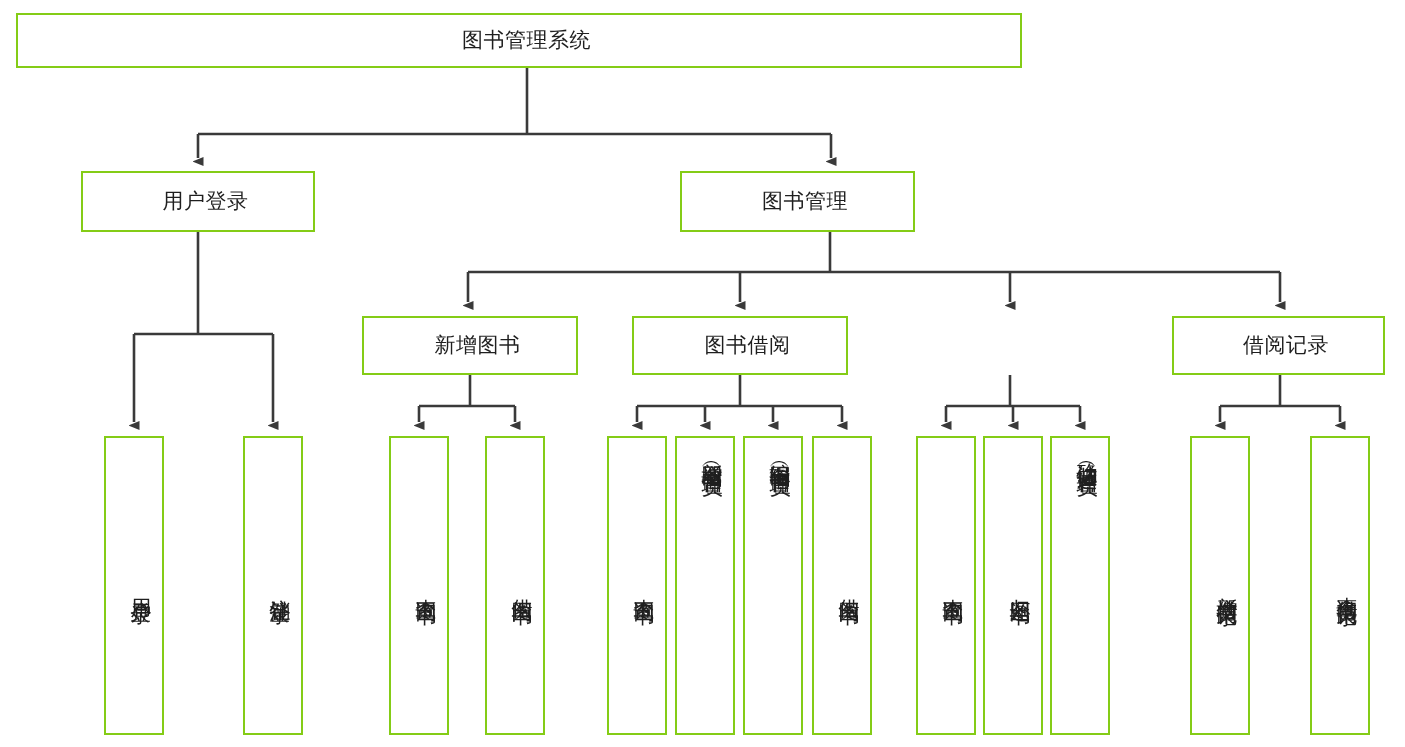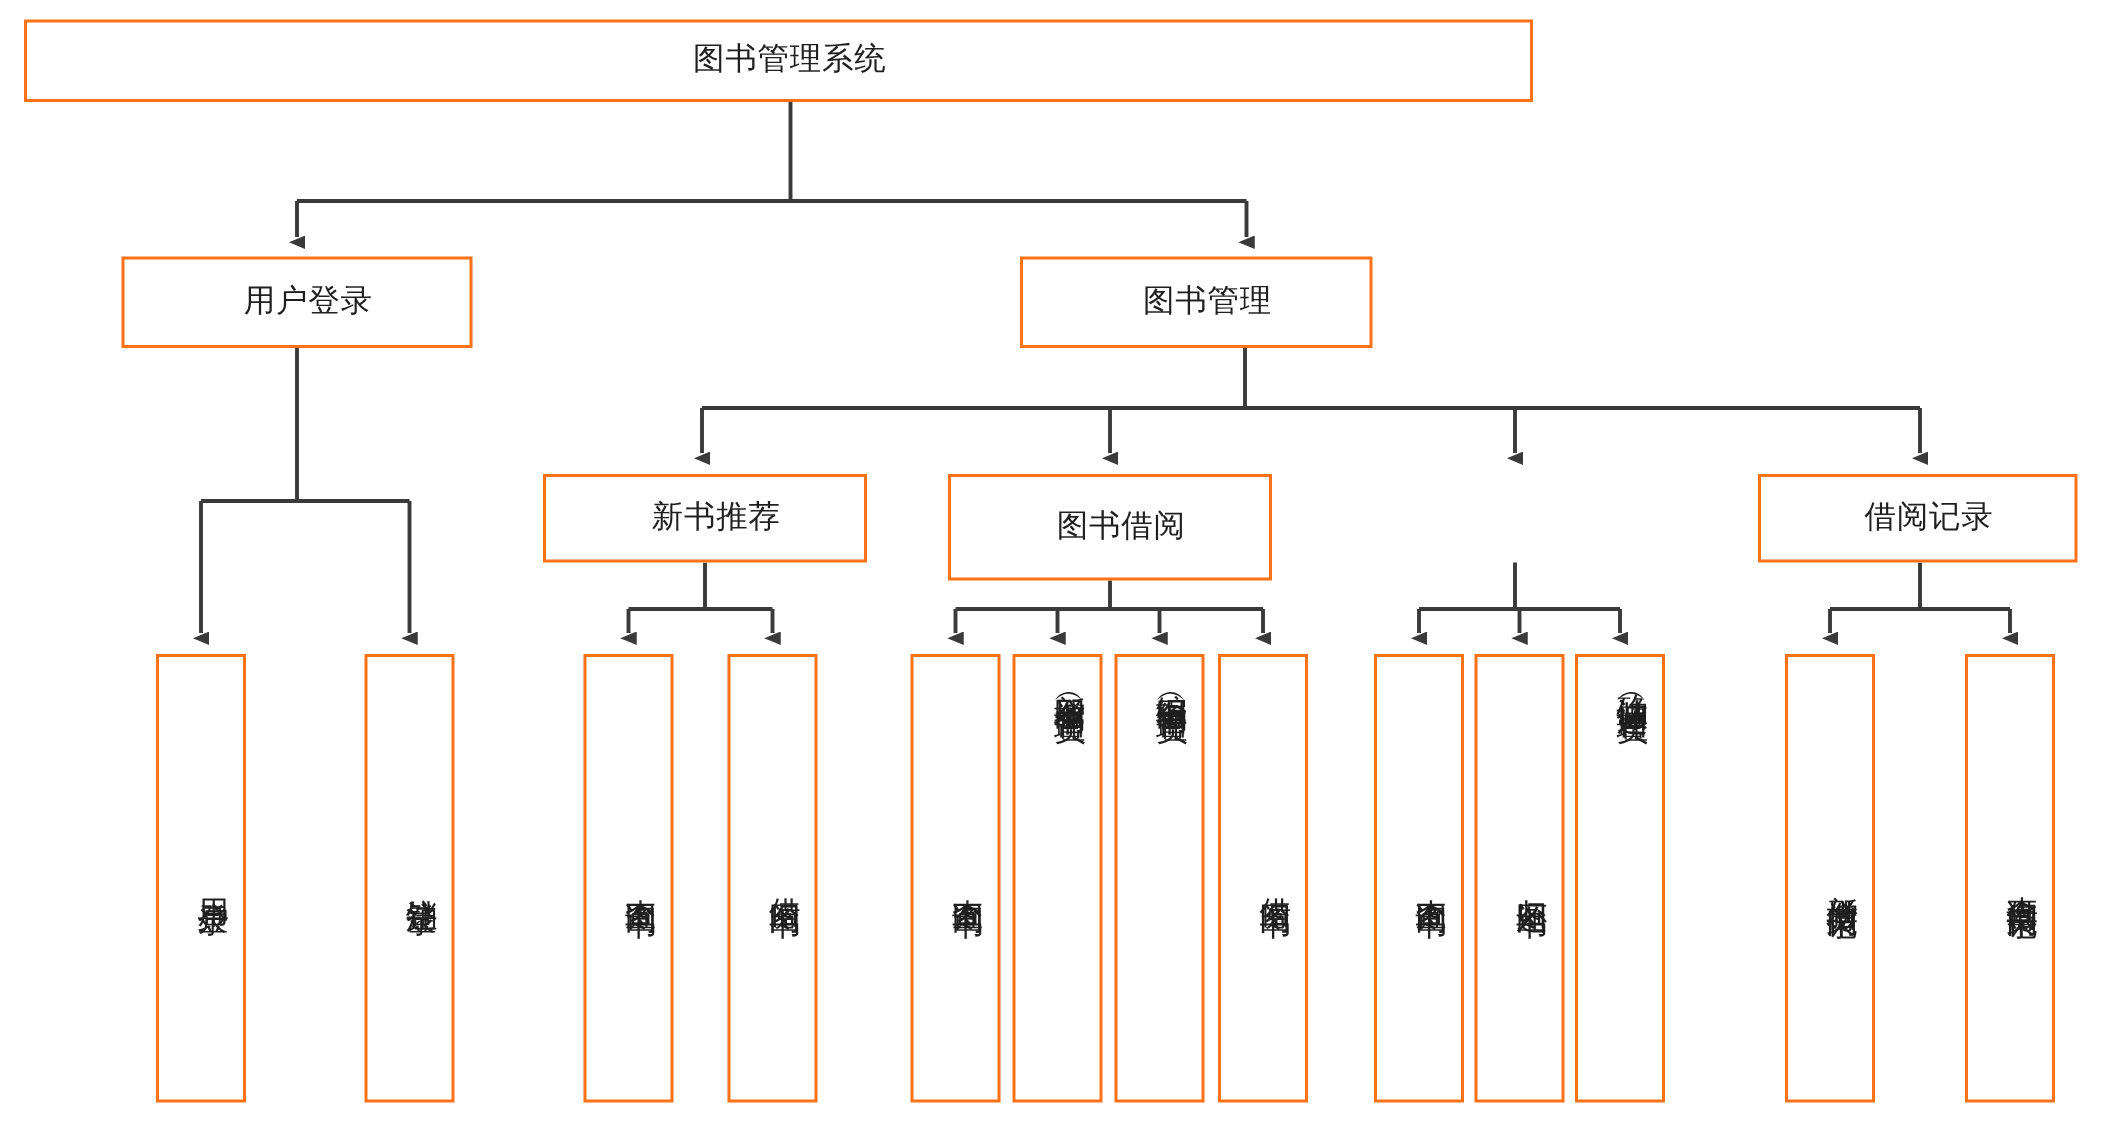--- a/index.html
+++ b/index.html
@@ -21,21 +21,21 @@
     position: absolute;
     left: 0;
     top: 0;
     width: 1405px;
     height: 747px;
   }
   .node {
     position: absolute;
     box-sizing: border-box;
     background: #ffffff;
-    border: 2px solid #f97316;
+    border: 2px solid #84cc16;
     display: flex;
     align-items: center;
     justify-content: center;
     color: #222222;
     padding-left: 15px;
   }
   .node.level0 { border-width: 2px; }
   .node-label {
     font-size: 21px;
     line-height: 1.15;
@@ -127,24 +127,24 @@
 
   <div class="node" style="left:81px; top:171px; width:234px; height:61px;">
     <span class="node-label">用户登录</span>
   </div>
 
   <div class="node" style="left:680px; top:171px; width:235px; height:61px;">
     <span class="node-label">图书管理</span>
   </div>
 
   <div class="node" style="left:362px; top:316px; width:216px; height:59px;">
-    <span class="node-label">新书推荐</span>
-  </div>
-
-  <div class="node" style="left:632px; top:316px; width:216px; height:71px;">
+    <span class="node-label">新增图书</span>
+  </div>
+
+  <div class="node" style="left:632px; top:316px; width:216px; height:59px;">
     <span class="node-label">图书借阅</span>
   </div>
 
 
   <div class="node" style="left:1172px; top:316px; width:213px; height:59px;">
     <span class="node-label">借阅记录</span>
   </div>
 
   <div class="node leaf short" style="left:104px; top:436px; width:60px; height:299px;">
     <span class="node-label">用户登录</span>

